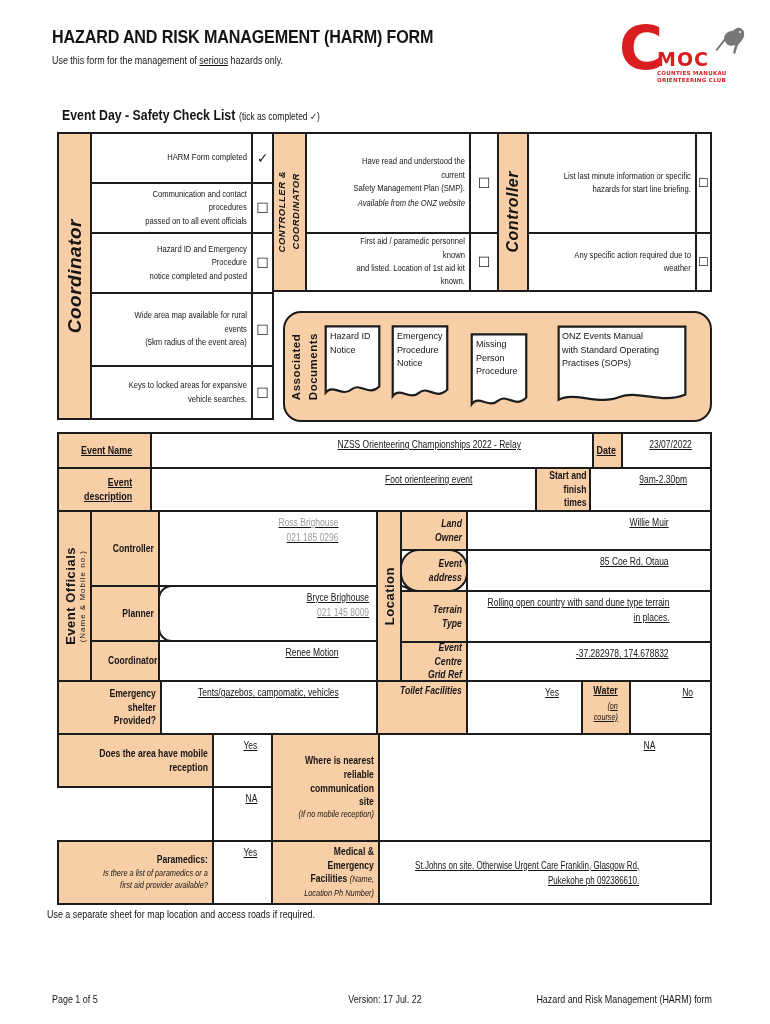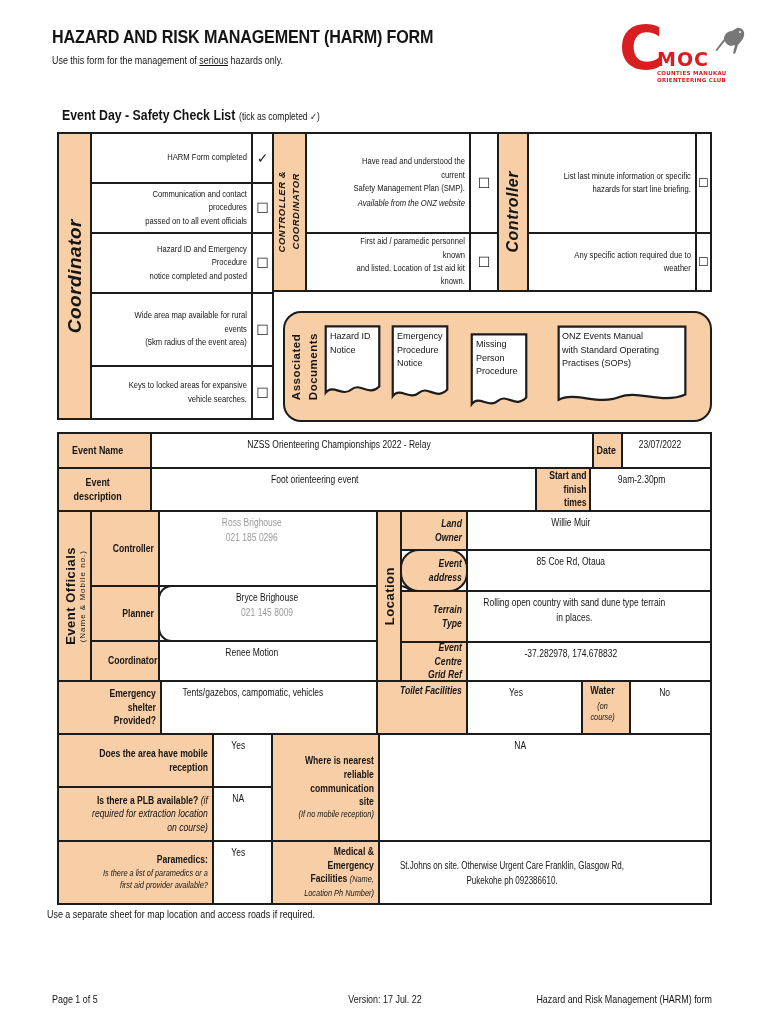--- a/index.html
+++ b/index.html
@@ -5,21 +5,21 @@
   html,body{margin:0;padding:0;background:#fff;}
   .page{position:relative;width:770px;height:1024px;background:#fff;overflow:hidden;
         font-family:"Liberation Sans",sans-serif;color:#151515;}
   .abs{position:absolute;}
   .cell{position:absolute;box-sizing:border-box;border:2px solid #1c1c1c;background:#fff;
         display:flex;flex-direction:column;overflow:hidden;}
   .peach{background:#F8CEA6;}
   .vmid{justify-content:center;}
   .vtop{justify-content:flex-start;}
   .tr{text-align:right;}
-  .tl{text-align:center;}
+  .tl{text-align:right;text-decoration:underline;}
   .tc{text-align:center;}
   .tx{display:block;}
   .oL{transform:scaleX(0.85);transform-origin:0 50%;}
   .oR{transform:scaleX(0.82);transform-origin:100% 50%;}
   .oC{transform:scaleX(0.85);transform-origin:50% 50%;}
   .s80{transform:scaleX(0.80);transform-origin:0 50%;}
   .prel{white-space:pre-line;}
   .b{font-weight:bold;}
   .i{font-style:italic;}
   .gray{color:#9b9b9b;}
@@ -294,23 +294,20 @@
       <span class="tx oR lab b prel">Does the area have mobile
 reception</span>
     </div>
 
   <div class="cell vtop tl" style="left:629px;top:680px;width:83px;height:55px;">
       <span class="tx oL val">No</span>
     </div>
   <div class="cell vtop tl" style="left:212px;top:733px;width:61px;height:55px;">
       <span class="tx oL val">Yes</span>
     </div>
-  <div class="cell peach vmid tr" style="left:57px;top:786px;width:157px;height:56px;">
-    <span class="tx oR lab"><span class="b">Is there a PLB available?</span> <span class="i">(if required for extraction location on course)</span></span>
-  </div>
   <div class="cell vtop tl" style="left:212px;top:786px;width:61px;height:56px;">
       <span class="tx oL val">NA</span>
     </div>
   <div class="cell peach vmid tr" style="left:271px;top:733px;width:109px;height:109px;">
     <span class="tx oR lab b prel" style="padding-bottom:0;">Where is nearest
 reliable
 communication site</span>
     <span class="tx oR lab i" style="font-size:9px;padding-top:0;">(If no mobile reception)</span>
   </div>
   <div class="cell vtop tl" style="left:378px;top:733px;width:334px;height:109px;">

